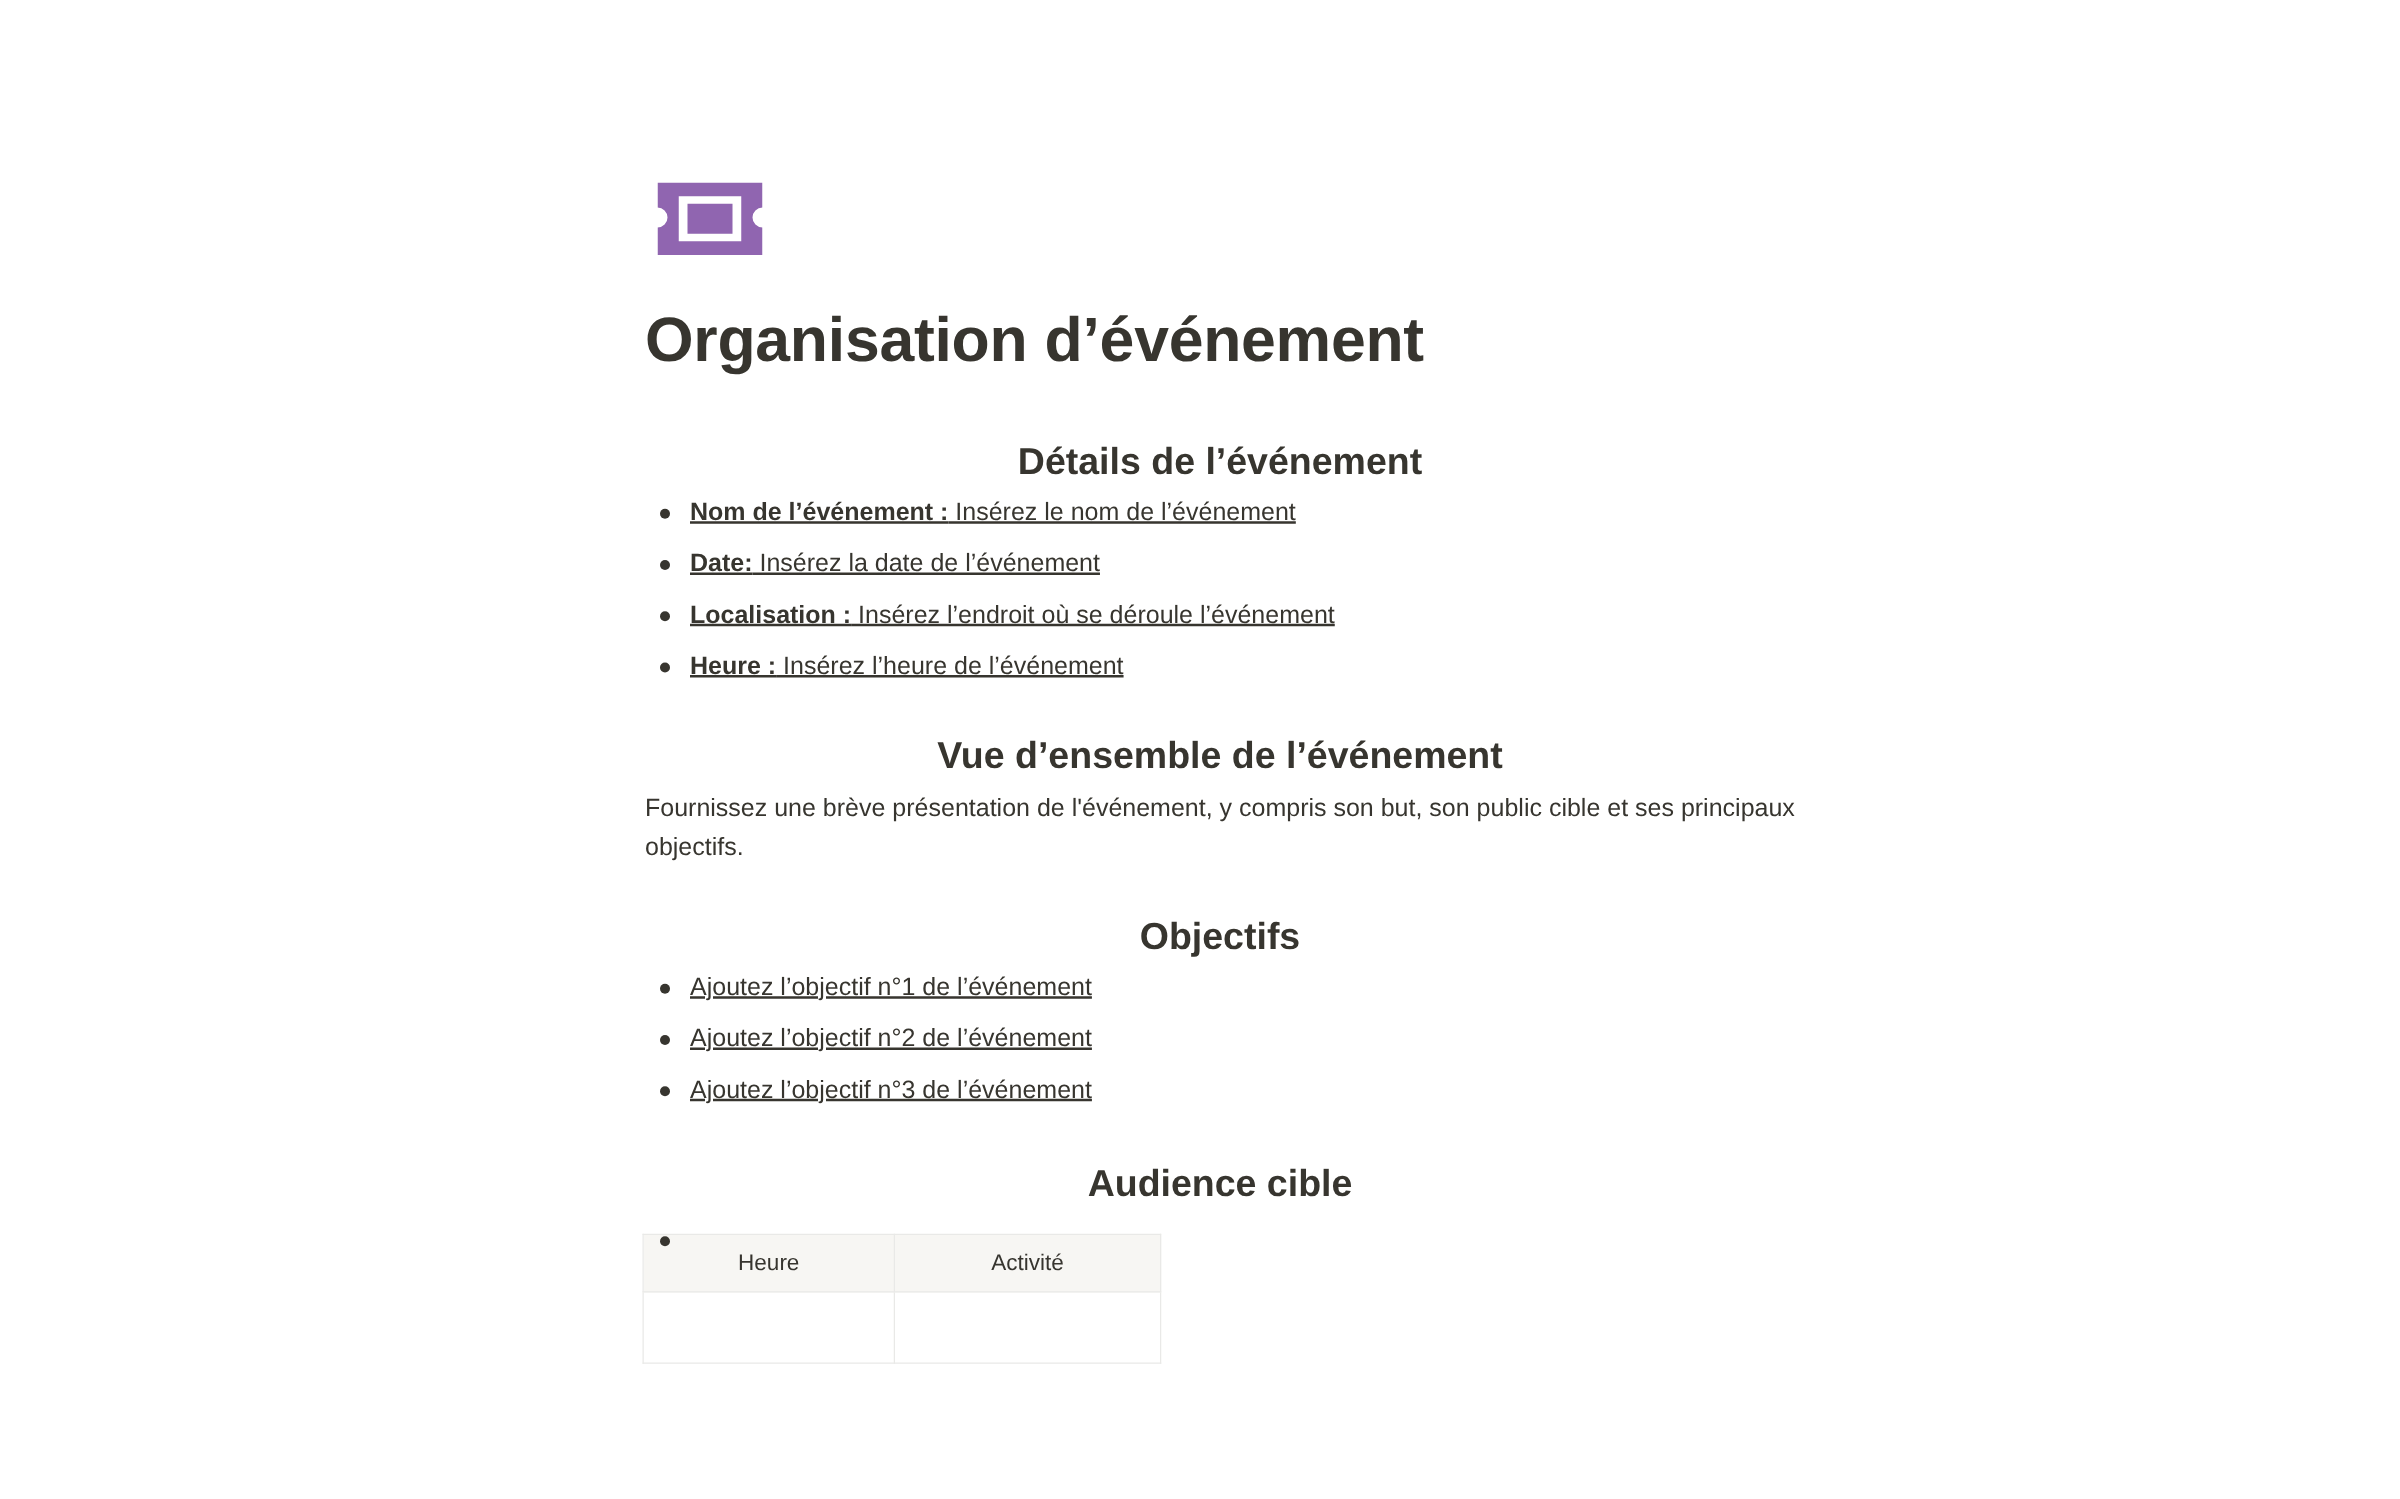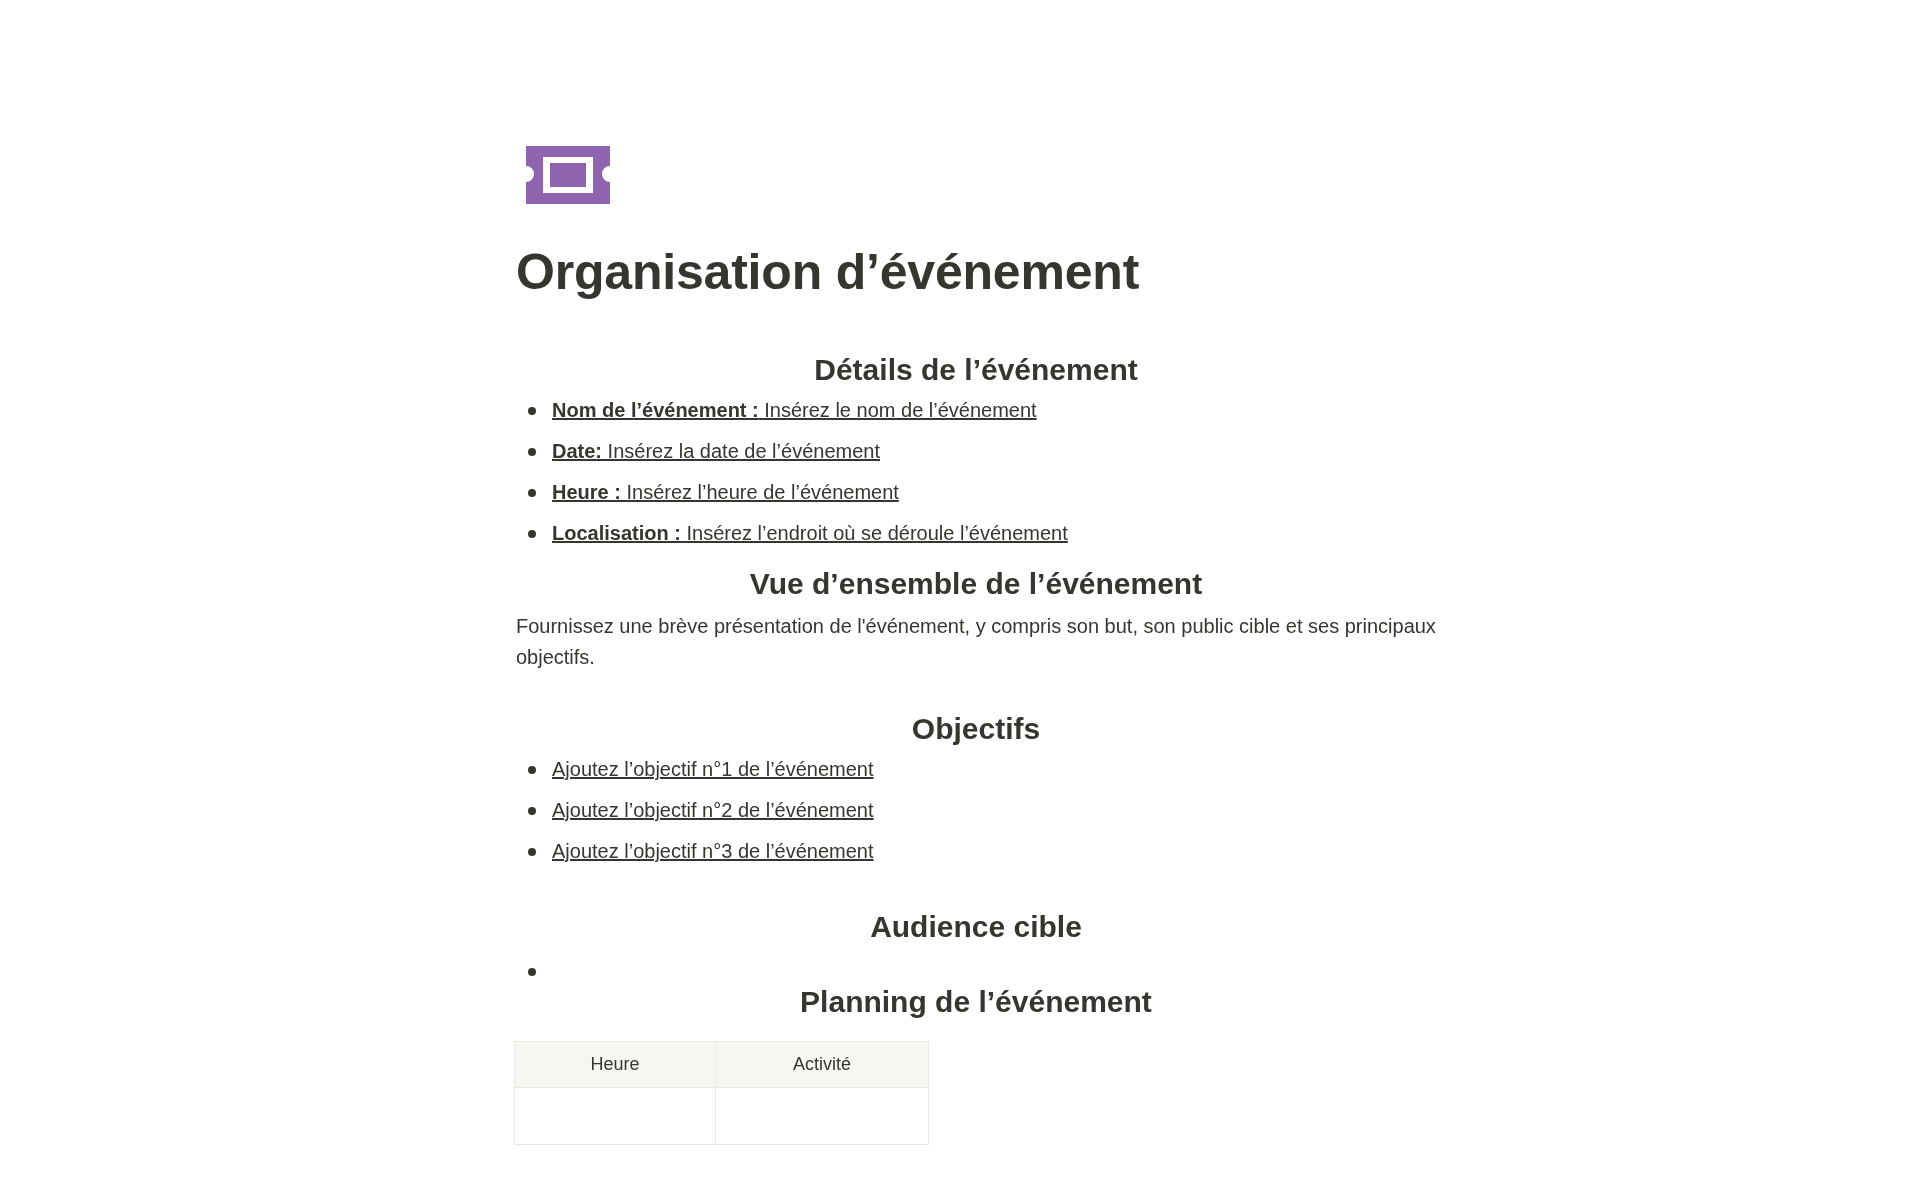--- a/index.html
+++ b/index.html
@@ -46,21 +46,21 @@
   }
   h2 {
     margin: 0;
     font-size: 30px;
     font-weight: 600;
     line-height: 1.3;
     color: #37352f;
     text-align: center;
   }
   .h-details { margin-top: 0; }
-  .h-overview { margin-top: 15px; }
+  .h-overview { margin-top: 36px; }
   .h-objectives { margin-top: 36px; }
   .h-audience { margin-top: 40px; }
   .h-planning { margin-top: 36px; }
 
   ul.bullets {
     list-style: none;
     margin: 6px 0 0 0;
     padding: 0;
   }
   ul.bullets li {
@@ -132,25 +132,25 @@
       <li>
         <span class="dot"></span>
         <b>Nom de l’événement :</b><span> Insérez le nom de l’événement</span>
       </li>
       <li>
         <span class="dot"></span>
         <b>Date:</b><span> Insérez la date de l’événement</span>
       </li>
       <li>
         <span class="dot"></span>
-        <b>Heure :</b><span> Insérez l’heure de l’événement</span>
+        <b>Localisation :</b><span> Insérez l’endroit où se déroule l’événement</span>
       </li>
       <li>
         <span class="dot"></span>
-        <b>Localisation :</b><span> Insérez l’endroit où se déroule l’événement</span>
+        <b>Heure :</b><span> Insérez l’heure de l’événement</span>
       </li>
     </ul>
 
     <h2 class="h-overview">Vue d’ensemble de l’événement</h2>
     <p class="body">Fournissez une brève présentation de l'événement, y compris son but, son public cible et ses principaux objectifs.</p>
 
     <h2 class="h-objectives">Objectifs</h2>
     <ul class="bullets">
       <li>
         <span class="dot"></span>
@@ -166,21 +166,20 @@
       </li>
     </ul>
 
     <h2 class="h-audience">Audience cible</h2>
     <ul class="bullets" style="width: 790px;">
       <li>
         <span class="dot"></span>
       </li>
     </ul>
 
-    <h2 class="h-planning">Planning de l’événement</h2>
     <table class="planning">
       <thead>
         <tr>
           <th class="col-heure">Heure</th>
           <th class="col-activite">Activité</th>
         </tr>
       </thead>
       <tbody>
         <tr>
           <td></td>

